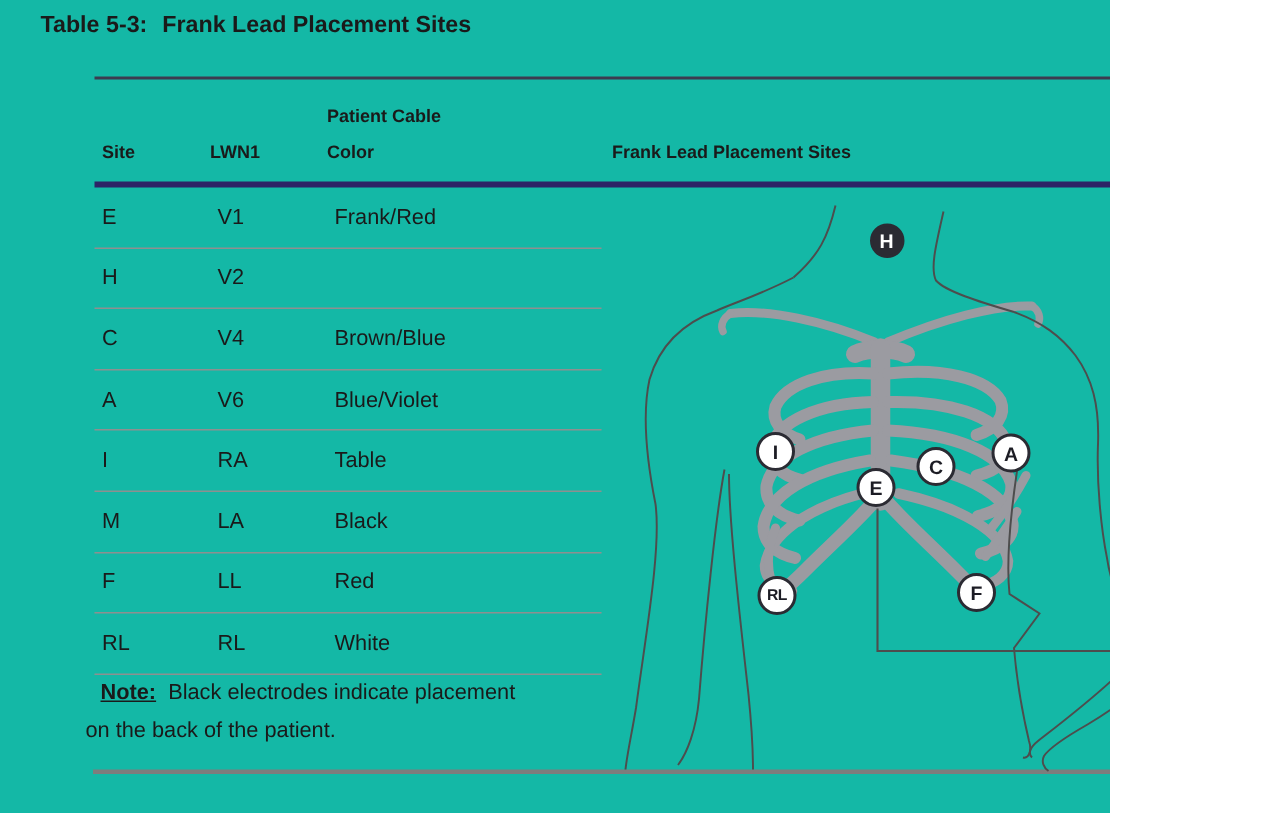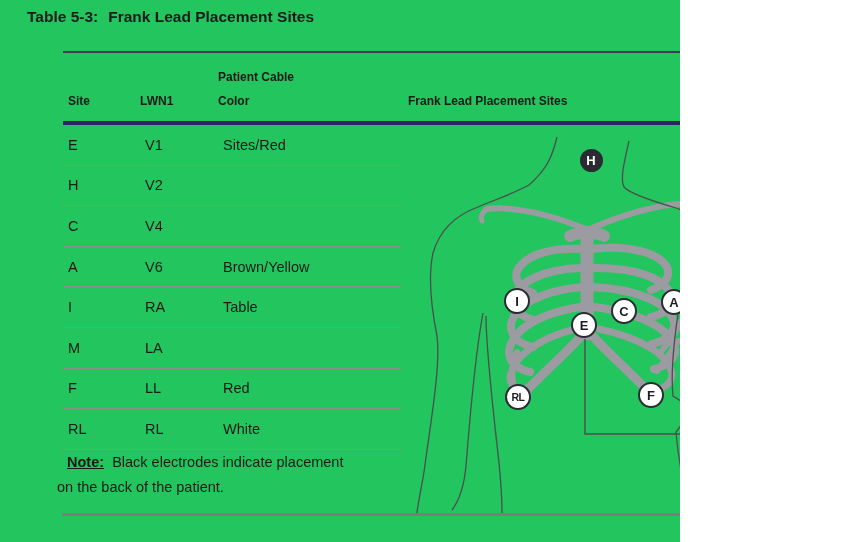--- a/index.html
+++ b/index.html
@@ -1,17 +1,17 @@
 <!DOCTYPE html>
 <html><head>
 <meta charset="utf-8">
 <style>
   html,body{margin:0;padding:0;background:#fff;}
   #page{
-    position:relative; width:680px; height:542px; background:#22c55e;
+    position:relative; width:740px; height:542px; background:#14b8a6;
     font-family:"Liberation Sans", sans-serif; color:#1a1a1a; overflow:hidden;
   }
   .abs{position:absolute;}
   
   #doc-title{left:27px; top:8px; font-size:15.5px; font-weight:bold;}
   #doc-title .gap{display:inline-block; width:10px;}
   
   .rule{position:absolute; left:63px; width:777px;}
   #rule-top{top:51px; height:2px; background:#3c3c50;}
   #rule-header{top:121px; height:4px; background:#2d2366;}
@@ -61,48 +61,50 @@
   <div class="th" id="th-site">Site</div>
   <div class="th" id="th-lwn1">LWN1</div>
   <div class="th" id="th-cable1">Patient Cable</div>
   <div class="th" id="th-cable2">Color</div>
   <div class="th" id="th-diagram">Frank Lead Placement Sites</div>
 
   <div id="table-rows">
     <div class="trow">
       <span>E</span>
       <span>V1</span>
-      <span>Sites/Red</span>
+      <span>Frank/Red</span>
     </div>
 
     <div class="trow">
       <span>H</span>
       <span>V2</span>
     </div>
 
     <div class="trow">
       <span>C</span>
       <span>V4</span>
+      <span>Brown/Blue</span>
     </div>
 
     <div class="trow">
       <span>A</span>
       <span>V6</span>
-      <span>Brown/Yellow</span>
+      <span>Blue/Violet</span>
     </div>
 
     <div class="trow">
       <span>I</span>
       <span>RA</span>
       <span>Table</span>
     </div>
 
     <div class="trow">
       <span>M</span>
       <span>LA</span>
+      <span>Black</span>
     </div>
 
     <div class="trow">
       <span>F</span>
       <span>LL</span>
       <span>Red</span>
     </div>
 
     <div class="trow">
       <span>RL</span>

